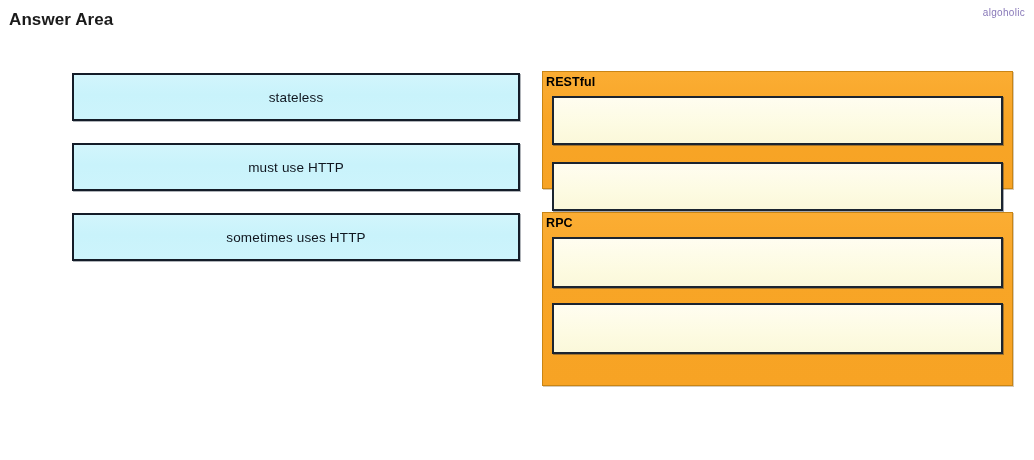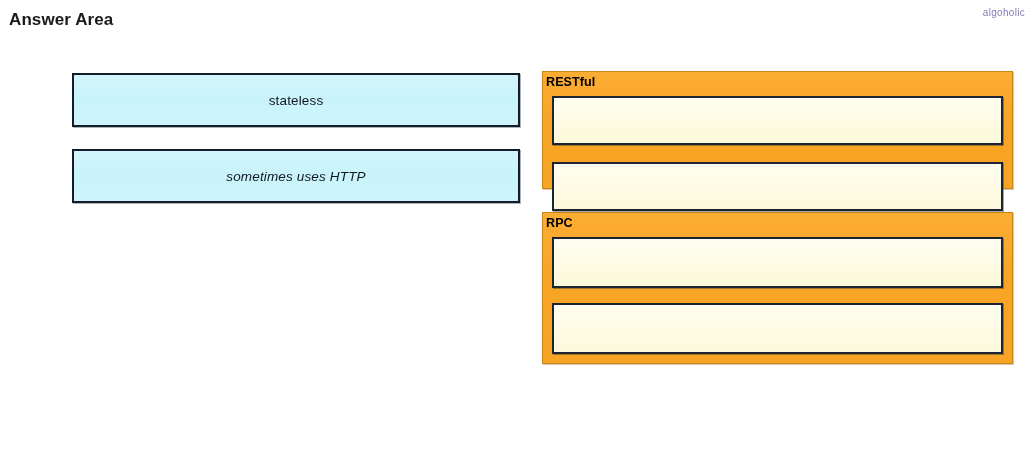--- a/index.html
+++ b/index.html
@@ -42,33 +42,33 @@
   
   #options-column {
     position: absolute;
     left: 72px;
     top: 73px;
     width: 448px;
   }
   .option-box {
     position: relative;
     width: 100%;
-    height: 54px;
+    height: 48px;
     box-sizing: border-box;
     background: #ccf4fb;
     background: linear-gradient(180deg, #d2f5fc 0%, #c9f3fb 45%, #cdf4fc 100%);
     border: 2px solid #141c28;
     box-shadow: 1px 1px 0 rgba(30,40,55,0.35);
     display: flex;
     align-items: center;
     justify-content: center;
     margin-bottom: 22px;
     cursor: move;
   }
-  .option-box:last-child { margin-bottom: 0; font-style: italic; }
+  .option-box:last-child { margin-bottom: 0; }
   .option-label {
     font-size: 13.5px;
     color: #10161f;
     letter-spacing: 0.15px;
     text-align: center;
     user-select: none;
   }
 
   
   #targets-column {
@@ -81,21 +81,21 @@
     position: relative;
     width: 100%;
     box-sizing: border-box;
     background: #f9a527;
     background: linear-gradient(180deg, #fbad33 0%, #f8a526 40%, #f7a324 100%);
     border: 1px solid #c98515;
     padding: 24px 9px 11px 9px;
     box-shadow: 1px 1px 0 rgba(120,80,15,0.30);
   }
   #panel-restful { height: 118px; }
-  #panel-rpc { margin-top: 23px; height: 152px; }
+  #panel-rpc { margin-top: 23px; height: 174px; }
 
   .panel-label {
     position: absolute;
     left: 3px;
     top: 3px;
     font-size: 12.5px;
     font-weight: 600;
     color: #000000;
     letter-spacing: 0.1px;
     white-space: nowrap;
@@ -123,20 +123,23 @@
 
 <div id="watermark">algoholic</div>
 
 <div id="options-column">
 
   <div class="option-box">
     <span class="option-label">stateless</span>
   </div>
 
 
+  <div class="option-box">
+    <span class="option-label">must use HTTP</span>
+  </div>
 
   <div class="option-box">
     <span class="option-label">sometimes uses HTTP</span>
   </div>
 
 </div>
 
 <div id="targets-column">
 
   <div class="target-panel" id="panel-restful">

